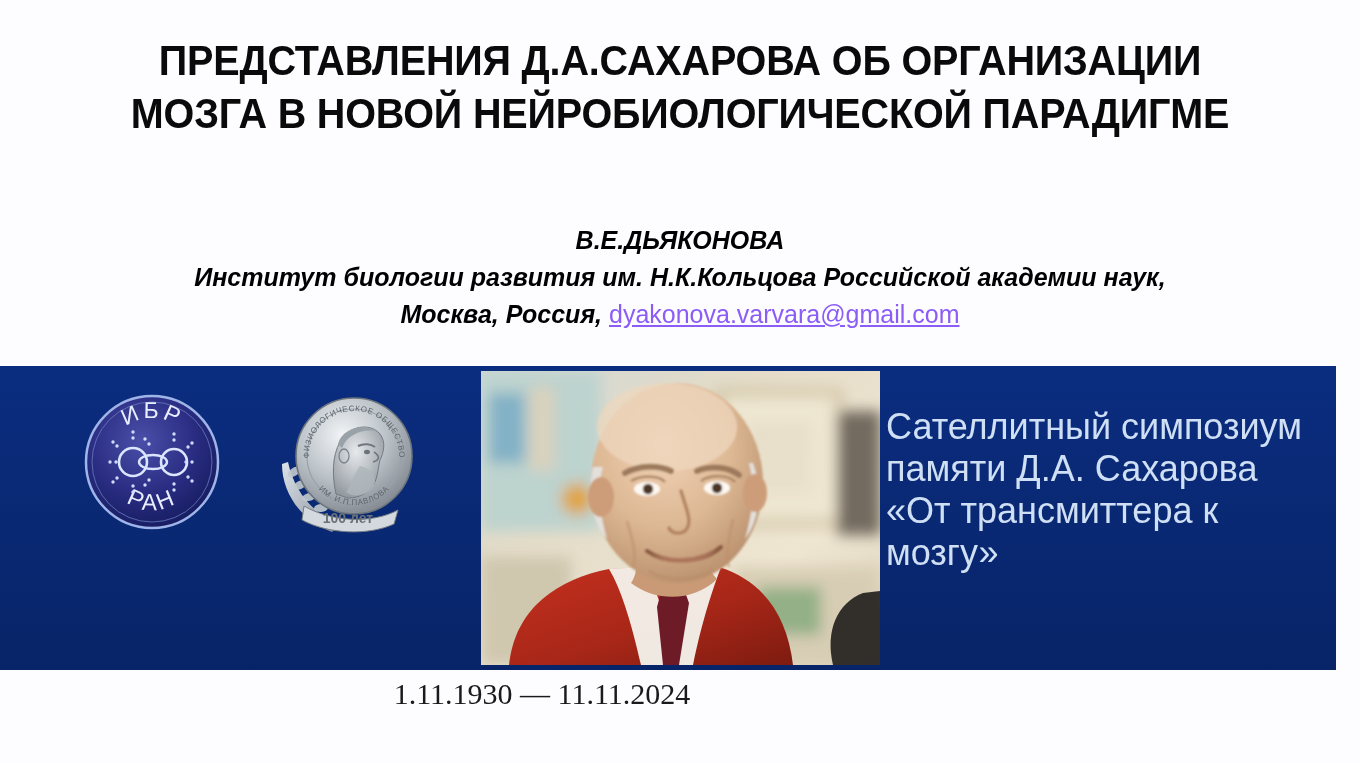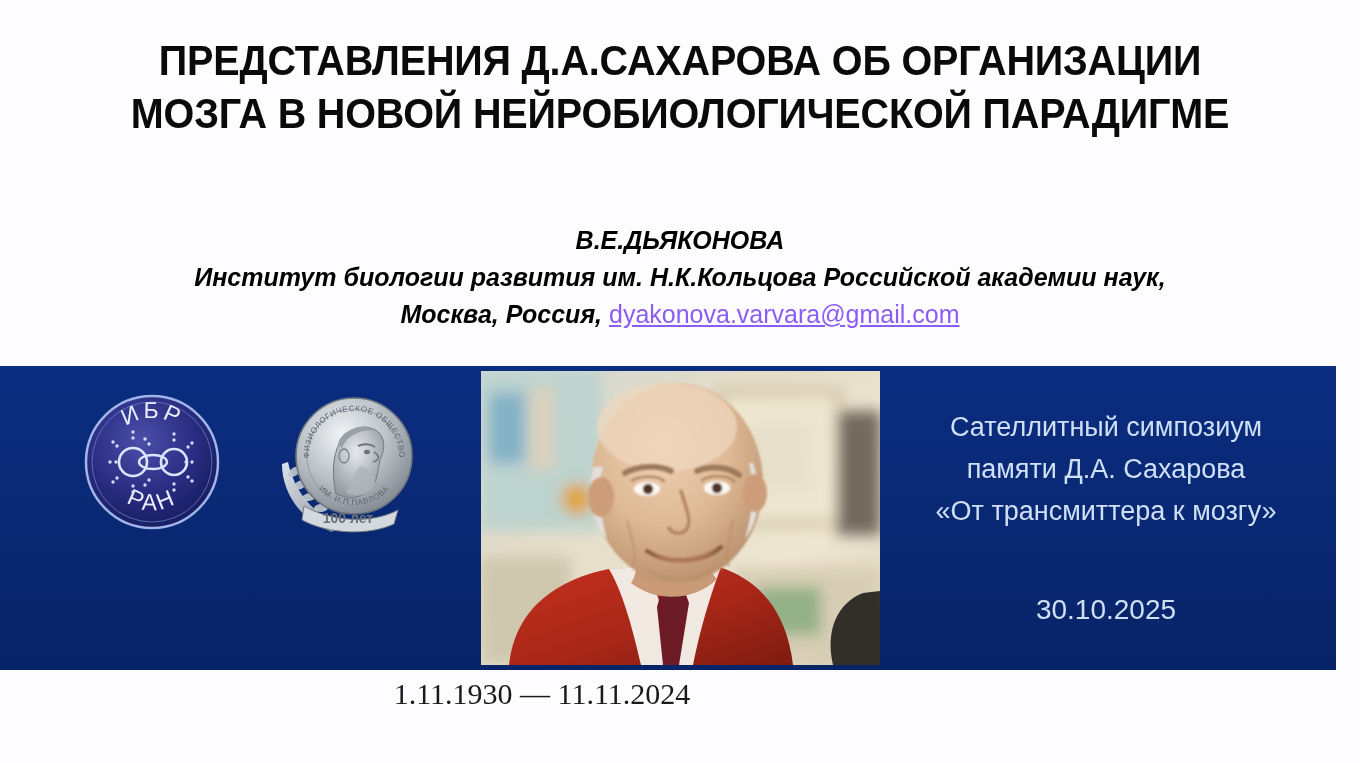--- a/index.html
+++ b/index.html
@@ -117,23 +117,22 @@
     background: #d8c9b4;
   }
   .portrait svg { display: block; }
 
   
   .symposium-text {
     position: absolute;
     left: 886px;
     top: 40px;
     width: 440px;
-    text-align: center;
     color: #cfe0f5;
-    font-size: 27px;
+    font-size: 36px;
     line-height: 42px;
     font-family: "Liberation Sans", sans-serif;
     white-space: pre-line;
   }
   .symposium-date {
     position: absolute;
     left: 886px;
     top: 228px;
     width: 440px;
     text-align: center;
@@ -368,16 +367,15 @@
         <path d="M168 200 C 188 212, 214 210, 232 198" stroke="#b98a66" stroke-width="2.6" fill="none" opacity="0.6"></path>
       </g>
 
       <path d="M352 294 C 344 260, 356 232, 382 222 L 399 220 L 399 294 Z" fill="#24211e" opacity="0.92"></path>
     </svg>
   </div>
 
   <div class="symposium-text">Сателлитный симпозиум
 памяти Д.А. Сахарова
 «От трансмиттера к мозгу»</div>
-  <div class="symposium-date">30.10.2025</div>
 </div>
 
 <div class="life-dates">1.11.1930 — 11.11.2024</div>
 
 </body></html>

